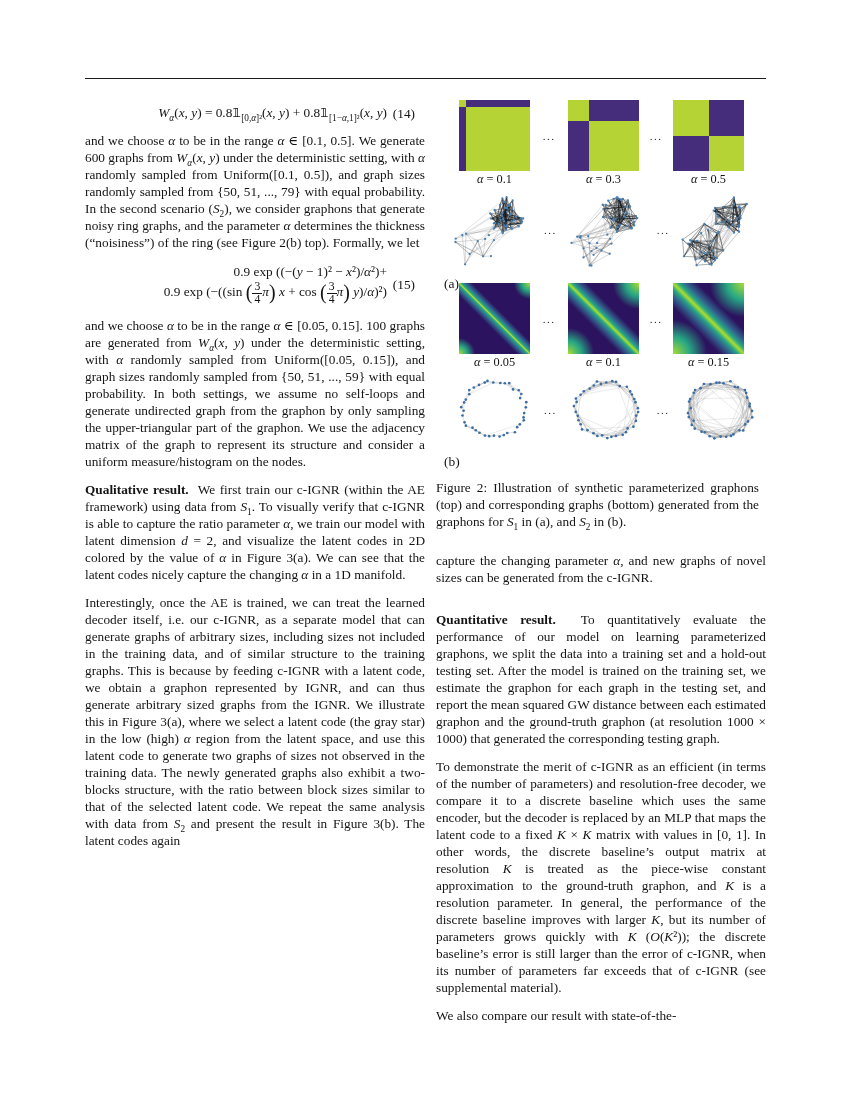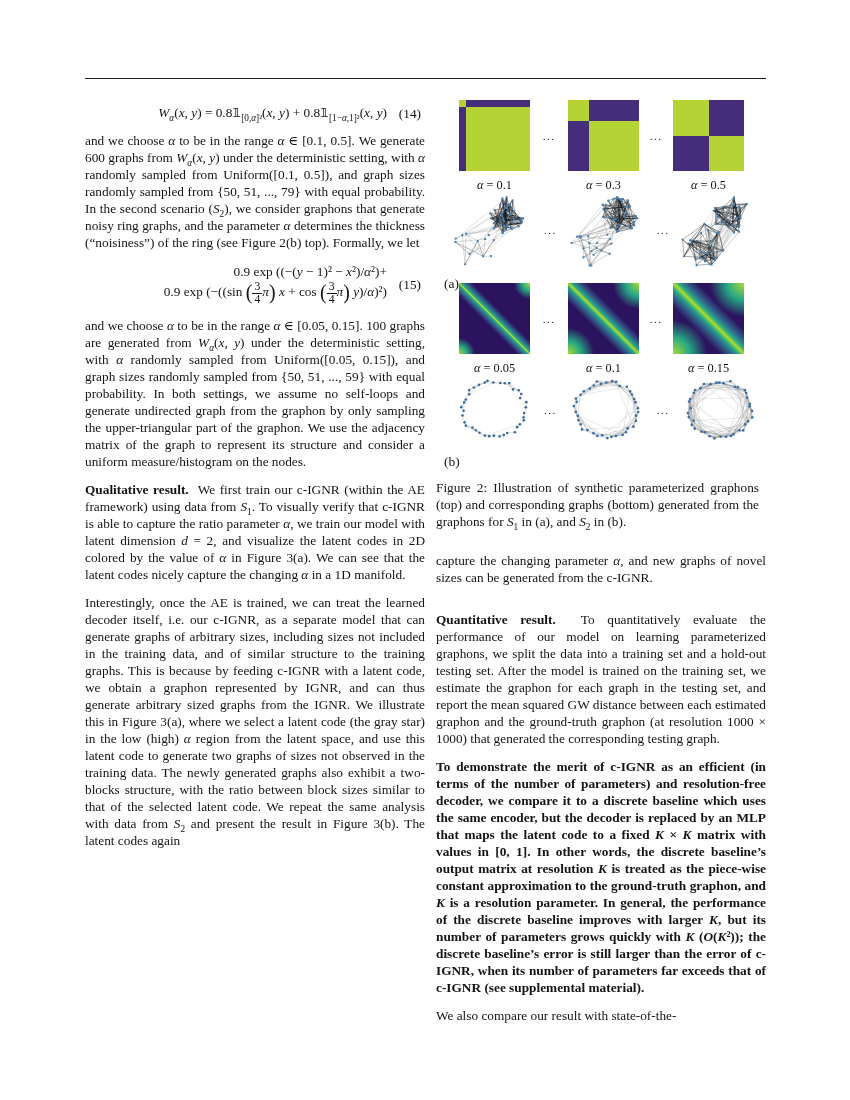--- a/index.html
+++ b/index.html
@@ -5,44 +5,44 @@
   html,body{margin:0;padding:0;background:#e8e8e8;}
   .page{position:relative;width:850px;height:1100px;background:#ffffff;
         font-family:"Liberation Serif", "DejaVu Serif", serif;color:#141414;overflow:hidden;}
   .rule{position:absolute;left:85px;width:681px;top:78px;border-top:1.6px solid #1c1c1c;height:0;}
   .col{position:absolute;top:95px;font-size:13.3px;line-height:17px;text-align:justify;}
   .col-left{left:85px;width:340px;}
   .col-right{left:436px;width:330px;}
   .col p{margin:0 0 11px 0;}
   p.caption{margin:0 7px 22px 0;}
   p.mt25{margin-top:25px;font-family:Liberation Serif, serif;}
-  p.mt14{margin-top:3px;font-weight:bold;}
+  p.mt14{margin-top:3px;}
   
   .eq{position:relative;margin:8px 0 10px 0;padding-right:34px;line-height:19px;}
   .eq .lines{text-align:right;padding-right:4px;}
-  .eq .eqnum{position:absolute;right:4px;top:50%;transform:translateY(-50%);}
+  .eq .eqnum{position:absolute;right:10px;top:50%;transform:translateY(-50%);}
   .eq i{font-style:italic;}
   sub,sup{font-size:0.70em;line-height:0;}
   .dbl{font-family:"DejaVu Sans", sans-serif;font-size:0.95em;font-weight:bold;}
   .frac{display:inline-block;vertical-align:-0.65em;text-align:center;line-height:1.05;font-size:0.88em;}
   .frac .fn{display:block;border-bottom:1px solid #141414;padding:0 2px;}
   .frac .fd{display:block;padding:0 2px;}
   .bigp{font-size:1.5em;vertical-align:-0.16em;}
   
   .fig{position:relative;width:330px;height:379px;}
   .grow{display:flex;align-items:center;}
   .grow.a{margin-top:5px;height:71px;}
   .grow.b{margin-top:11px;height:71px;}
   .sq{width:71px;height:71px;position:relative;overflow:hidden;flex:0 0 71px;}
   .pl23{padding-left:23px;}
   .gap38{flex:0 0 38px;text-align:center;}
   .gap34{flex:0 0 34px;text-align:center;}
   .fig-dots{font-size:11px;color:#222;letter-spacing:1.5px;font-family:"Liberation Serif",serif;}
   .lblrow{display:flex;margin-top:2px;height:13px;}
-  .lbl{flex:0 0 71px;text-align:center;font-size:12.3px;line-height:13px;margin-top:6px;}
+  .lbl{flex:0 0 71px;text-align:center;font-size:12.3px;line-height:13px;}
   .grow2{display:flex;align-items:center;padding-left:8px;}
   .grow2.a{margin-top:1px;height:85px;}
   .grow2.b{margin-top:0;height:82px;}
   .gsvg{flex:0 0 100px;width:100px;}
   .gsvg svg{display:block;width:100%;height:auto;}
   .gapd{flex:0 0 12px;text-align:center;}
   .marker{position:absolute;left:8px;font-size:13.5px;}
   .marker-a{top:175px;}
   .marker-b{top:353px;}
   .blk{position:absolute;}

